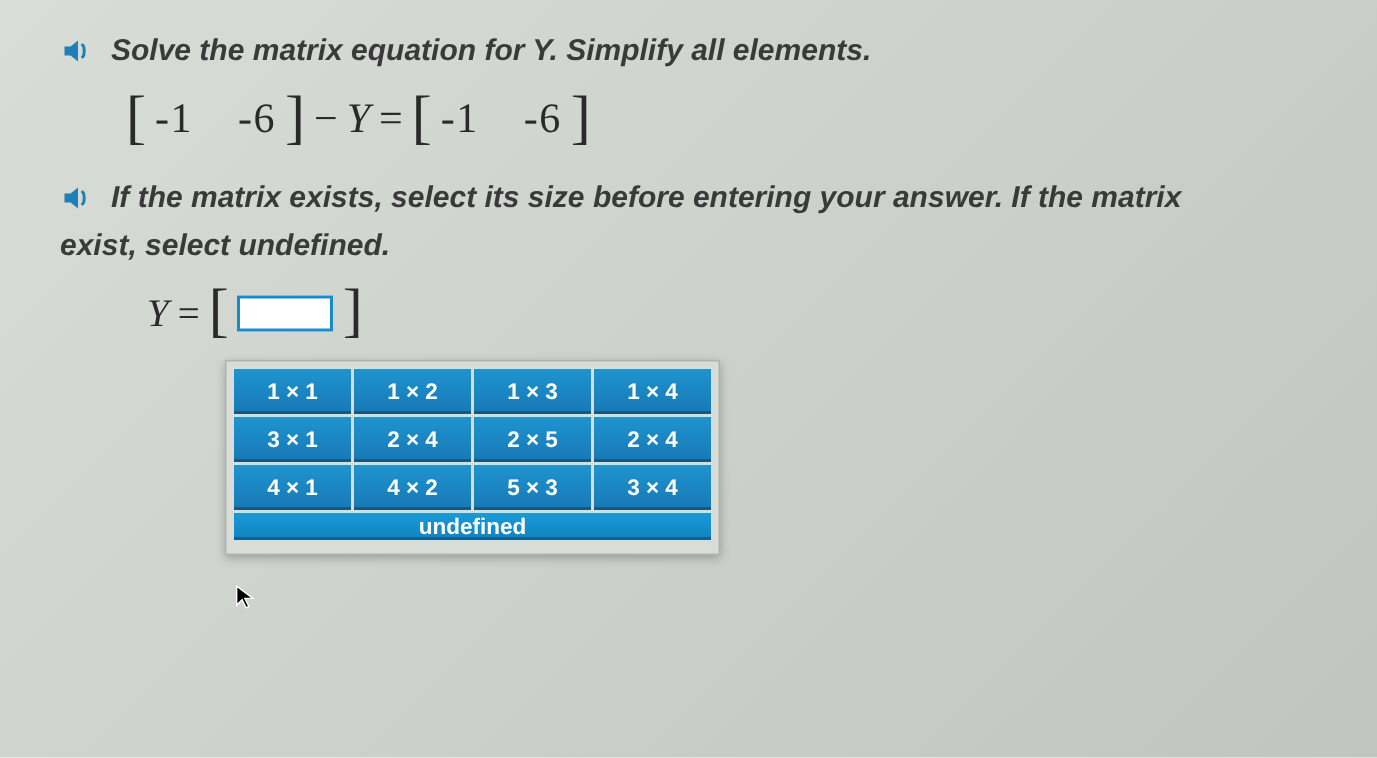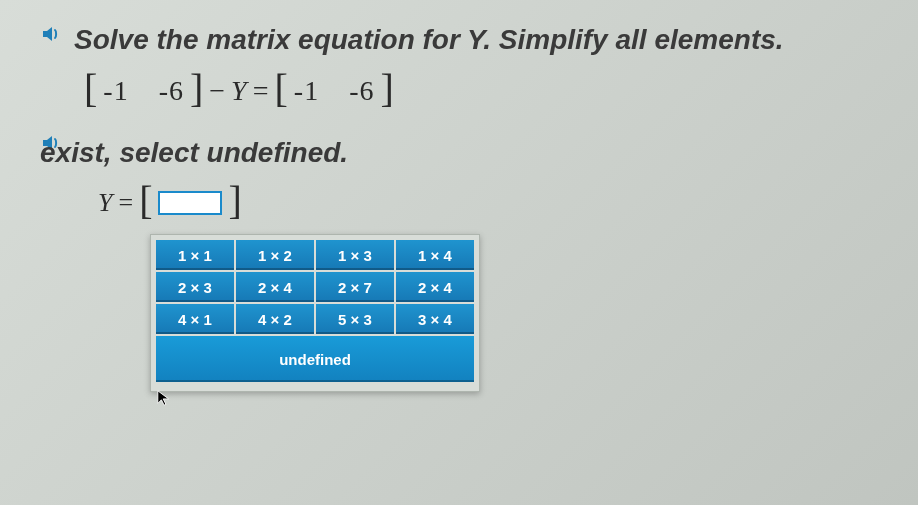--- a/index.html
+++ b/index.html
@@ -15,21 +15,21 @@
     }
     .row { display: flex; align-items: flex-start; gap: 10px; margin-bottom: 16px; }
     .speaker-icon {
       width: 24px; height: 24px; flex-shrink: 0; margin-top: 2px;
       display: inline-flex; align-items: center; justify-content: center;
     }
     .speaker-icon svg { width: 24px; height: 24px; }
     .question-text {
       font-weight: bold;
       font-style: italic;
-      font-size: 28px;
+      font-size: 20px;
       color: #3a3a3a;
       line-height: 1.4;
     }
     .equation {
       font-family: "Times New Roman", serif;
       font-size: 28px;
       margin-left: 44px;
       margin-bottom: 22px;
       display: flex;
       align-items: center;
@@ -78,21 +78,21 @@
       cursor: pointer;
       box-shadow: inset 0 -2px 0 rgba(0,0,0,0.25);
       position: relative;
     }
     .undef-cell {
       background: linear-gradient(#199bd8, #1281bf);
       color: #fff;
       font-weight: bold;
       font-size: 15px;
       text-align: center;
-      height: 46px;
+      height: 18px;
       cursor: pointer;
       box-shadow: inset 0 -2px 0 rgba(0,0,0,0.25);
     }
     .cursor-overlay {
       position: absolute;
       pointer-events: none;
       width: 18px; height: 18px;
     }
   </style>
 </head>
@@ -125,20 +125,21 @@
 </div>
 
 <div class="row">
   <span class="speaker-icon">
     <svg viewBox="0 0 24 24" fill="none">
       <path d="M3 9v6h4l5 4V5L7 9H3z" fill="#1f7fb8"></path>
       <path d="M15 8c1.5 1 1.5 7 0 8" stroke="#1f7fb8" stroke-width="2" fill="none" stroke-linecap="round"></path>
     </svg>
   </span>
   <div>
+    <div class="question-text">If the matrix exists, select its size before entering your answer. If the matrix</div>
     <div class="question-text" style="margin-top:4px; margin-left:-34px;">exist, select undefined.</div>
   </div>
 </div>
 
 <div class="answer-line">
   <span>Y</span>
   <span style="font-style:normal">=</span>
   <span class="bracket-l" style="font-style:normal">[</span>
   <input class="answer-input" type="text" style="">
   <span class="bracket-r" style="font-style:normal">]</span>
@@ -146,23 +147,23 @@
 
 <table class="size-table">
   <tbody>
       <tr>
         <td class="size-cell">1 × 1</td>
         <td class="size-cell">1 × 2</td>
         <td class="size-cell">1 × 3</td>
         <td class="size-cell">1 × 4</td>
       </tr>
       <tr>
-        <td class="size-cell">2 × 3</td>
+        <td class="size-cell">3 × 1</td>
         <td class="size-cell">2 × 4</td>
-        <td class="size-cell">2 × 7</td>
+        <td class="size-cell">2 × 5</td>
         <td class="size-cell">2 × 4</td>
       </tr>
       <tr>
         <td class="size-cell">4 × 1</td>
         <td class="size-cell">4 × 2</td>
         <td class="size-cell">5 × 3</td>
         <td class="size-cell">3 × 4</td>
       </tr>
     </tbody>
   <tfoot>

